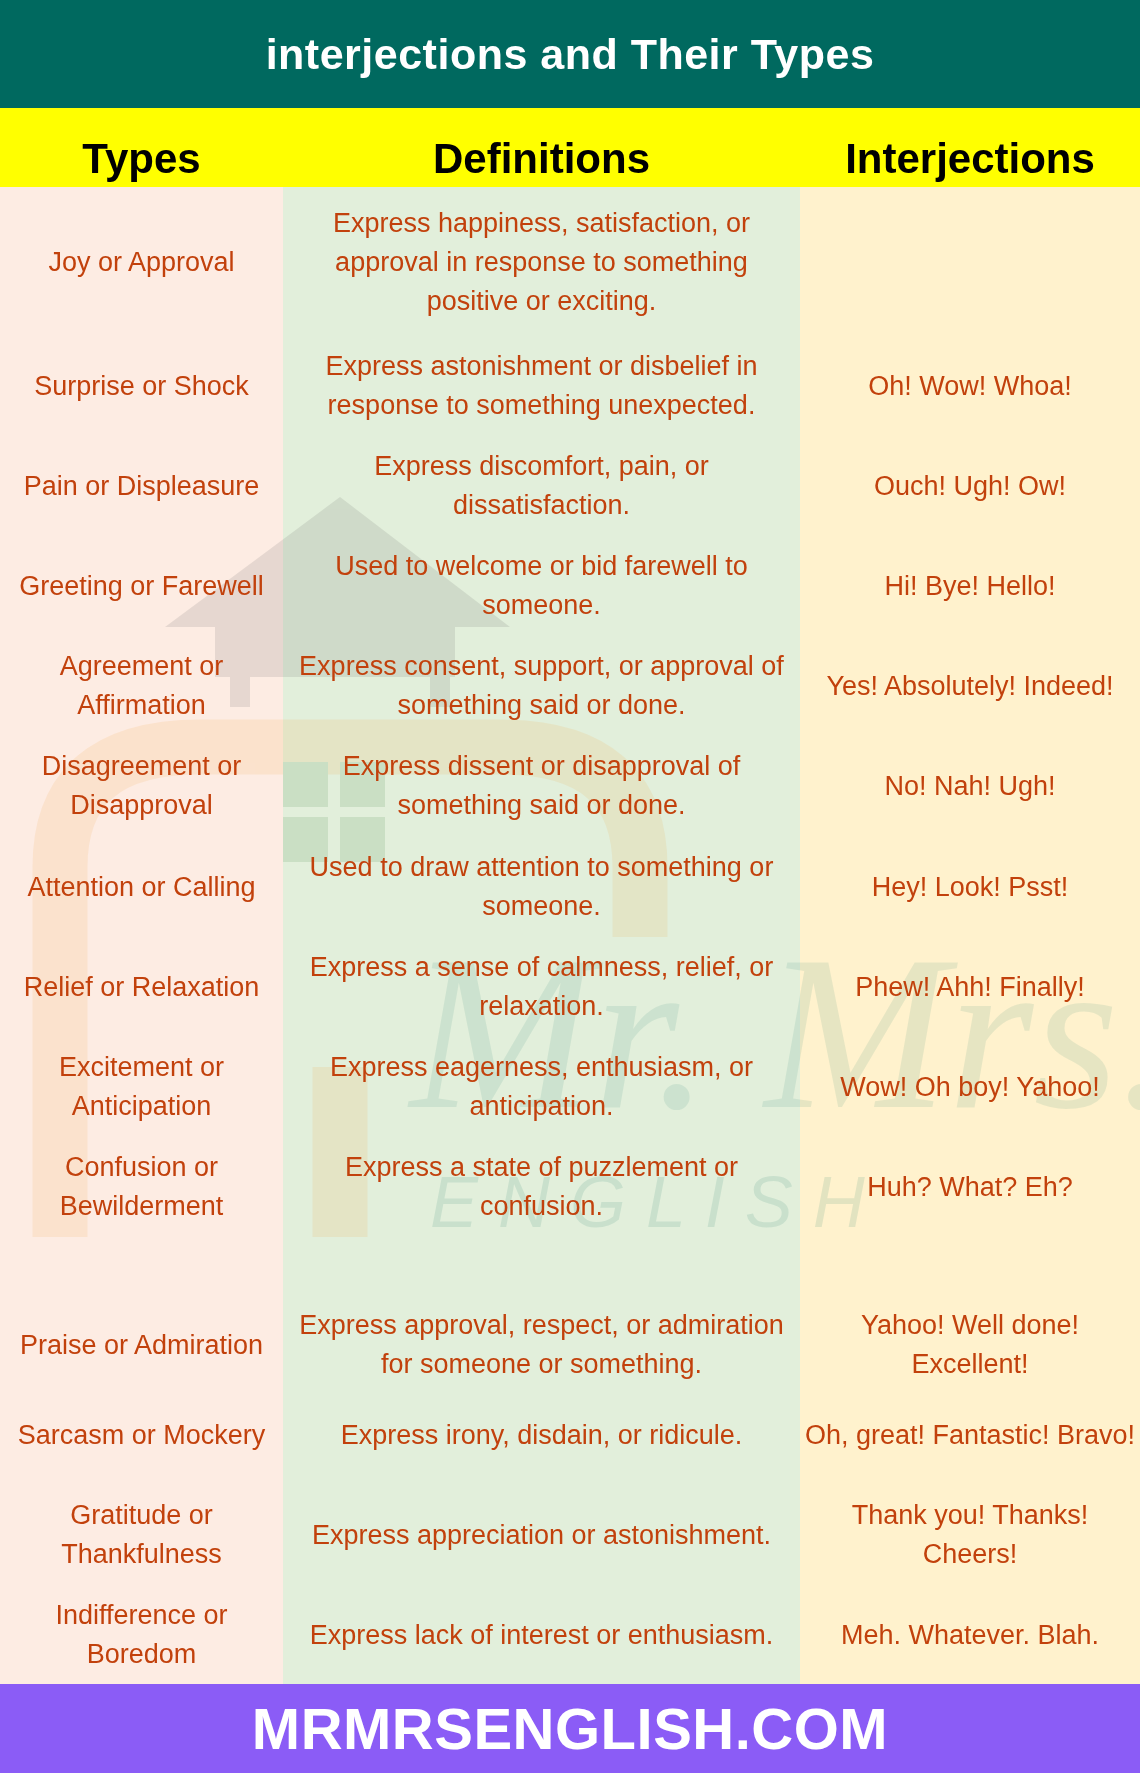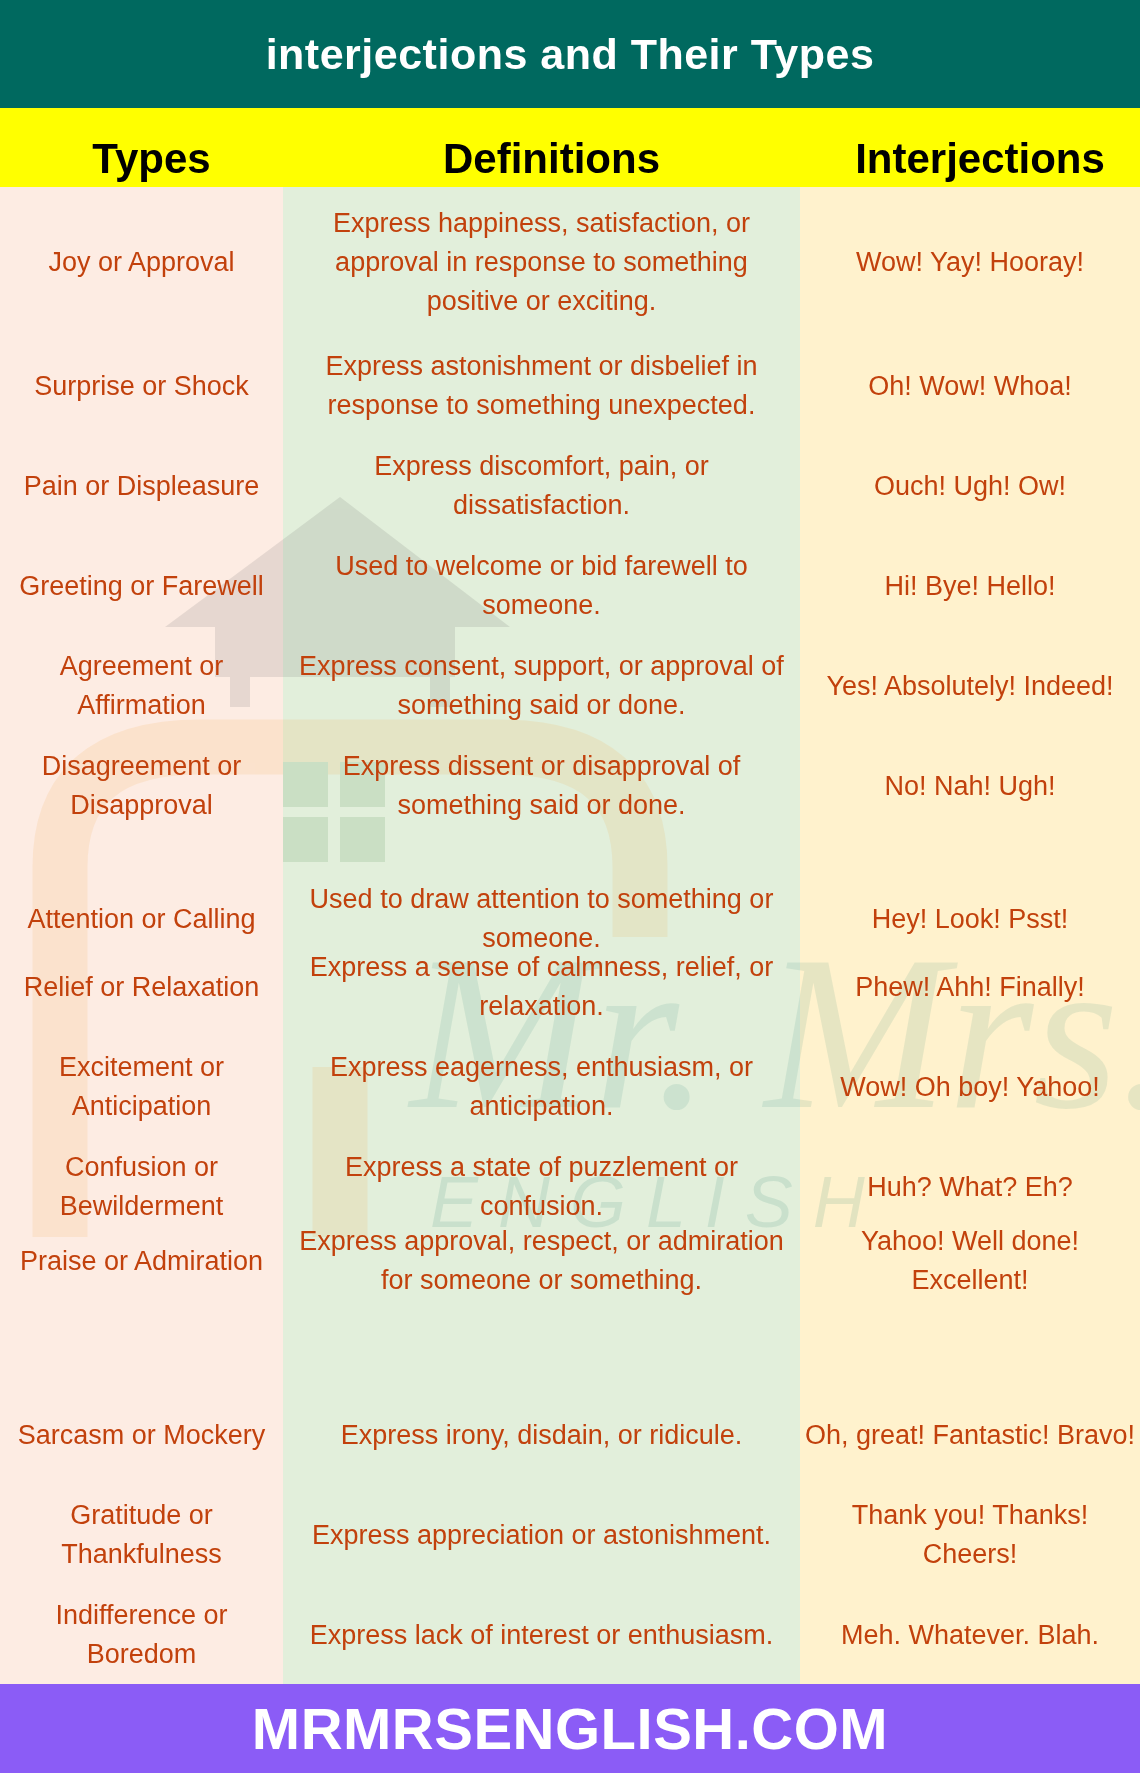--- a/index.html
+++ b/index.html
@@ -1,19 +1,19 @@
 <!DOCTYPE html>
 <html><head>
 <meta charset="utf-8">
 <style>
   html, body { margin:0; padding:0; }
   body { width:1140px; height:1773px; position:relative; overflow:hidden; font-family:"Liberation Sans", sans-serif; background:#fff; }
   .title-bar { position:absolute; left:0; top:0; width:1140px; height:108px; background:#00695f; color:#fff; display:flex; align-items:center; justify-content:center; font-weight:bold; font-size:43px; letter-spacing:0.5px; }
   .header-row { position:absolute; left:0; top:108px; width:1140px; height:79px; background:#ffff00; }
-  .header-row .hcell { position:absolute; top:0; height:101px; display:flex; align-items:center; justify-content:center; font-weight:bold; font-size:42px; color:#000;margin-left:10px; }
+  .header-row .hcell { position:absolute; top:0; height:101px; display:flex; align-items:center; justify-content:center; font-weight:bold; font-size:42px; color:#000; }
   .col-bg { position:absolute; top:187px; height:1497px; }
   .c1bg { left:0; width:283px; background:#fdece3; }
   .c2bg { left:283px; width:517px; background:#e2efdb; }
   .c3bg { left:800px; width:340px; background:#fff2cd; }
   .watermark { position:absolute; left:0; top:187px; width:1140px; height:1497px; pointer-events:none; }
   .row { position:absolute; left:0; width:1140px; }
   .cell { position:absolute; top:0; height:100%; display:flex; align-items:center; justify-content:center; text-align:center; color:#c2410c; }
   .c1 { left:0; width:283px; font-weight:normal; font-size:27px; line-height:39px; }
   .c2 { left:283px; width:517px; font-size:27px; line-height:39px; padding:0 6px; box-sizing:border-box; }
   .c3 { left:800px; width:340px; font-size:27px; line-height:39px; padding:0 4px; box-sizing:border-box; }
@@ -47,21 +47,20 @@
     <rect x="283" y="630" width="45" height="45" fill="#2e7d32"></rect>
     <rect x="340" y="630" width="45" height="45" fill="#2e7d32"></rect>
   </g>
   <text x="410" y="920" font-family="Liberation Serif, serif" font-style="italic" font-size="220" fill="#1a7a6a" opacity="0.10">Mr. Mrs.</text>
   <text x="430" y="1040" font-family="Liberation Sans, sans-serif" font-style="italic" font-size="72" fill="#1a7a6a" opacity="0.12">E N G L I S H</text>
 </svg>
 
 <div class="row" style="top:207px;height:110px;">
   <div class="cell c1">Joy or Approval</div>
   <div class="cell c2">Express happiness, satisfaction, or approval in response to something positive or exciting.</div>
-  <div class="cell c3">Wow! Yay! Hooray!</div>
 </div>
 <div class="row" style="top:346px;height:80px;">
   <div class="cell c1">Surprise or Shock</div>
   <div class="cell c2">Express astonishment or disbelief in response to something unexpected.</div>
   <div class="cell c3">Oh! Wow! Whoa!</div>
 </div>
 <div class="row" style="top:446px;height:80px;">
   <div class="cell c1">Pain or Displeasure</div>
   <div class="cell c2">Express discomfort, pain, or dissatisfaction.</div>
   <div class="cell c3">Ouch! Ugh! Ow!</div>
@@ -74,41 +73,41 @@
 <div class="row" style="top:646px;height:80px;padding-left:29px;">
   <div class="cell c1">Agreement or Affirmation</div>
   <div class="cell c2">Express consent, support, or approval of something said or done.</div>
   <div class="cell c3">Yes! Absolutely! Indeed!</div>
 </div>
 <div class="row" style="top:746px;height:80px;">
   <div class="cell c1">Disagreement or Disapproval</div>
   <div class="cell c2">Express dissent or disapproval of something said or done.</div>
   <div class="cell c3">No! Nah! Ugh!</div>
 </div>
-<div class="row" style="top:847px;height:80px;margin-top:32px;">
+<div class="row" style="top:847px;height:80px;">
   <div class="cell c1">Attention or Calling</div>
   <div class="cell c2">Used to draw attention to something or someone.</div>
   <div class="cell c3">Hey! Look! Psst!</div>
 </div>
 <div class="row" style="top:947px;height:80px;">
   <div class="cell c1">Relief or Relaxation</div>
   <div class="cell c2">Express a sense of calmness, relief, or relaxation.</div>
   <div class="cell c3">Phew! Ahh! Finally!</div>
 </div>
 <div class="row" style="top:1047px;height:80px;">
   <div class="cell c1">Excitement or Anticipation</div>
   <div class="cell c2">Express eagerness, enthusiasm, or anticipation.</div>
   <div class="cell c3">Wow! Oh boy! Yahoo!</div>
 </div>
 <div class="row" style="top:1147px;height:80px;">
   <div class="cell c1">Confusion or Bewilderment</div>
   <div class="cell c2">Express a state of puzzlement or confusion.</div>
   <div class="cell c3">Huh? What? Eh?</div>
 </div>
-<div class="row" style="top:1201px;height:120px;">
+<div class="row" style="top:1285px;height:120px;">
   <div class="cell c1">Praise or Admiration</div>
   <div class="cell c2">Express approval, respect, or admiration for someone or something.</div>
   <div class="cell c3">Yahoo! Well done! Excellent!</div>
 </div>
 <div class="row" style="top:1395px;height:80px;">
   <div class="cell c1">Sarcasm or Mockery</div>
   <div class="cell c2">Express irony, disdain, or ridicule.</div>
   <div class="cell c3">Oh, great! Fantastic! Bravo!</div>
 </div>
 <div class="row" style="top:1495px;height:80px;">

